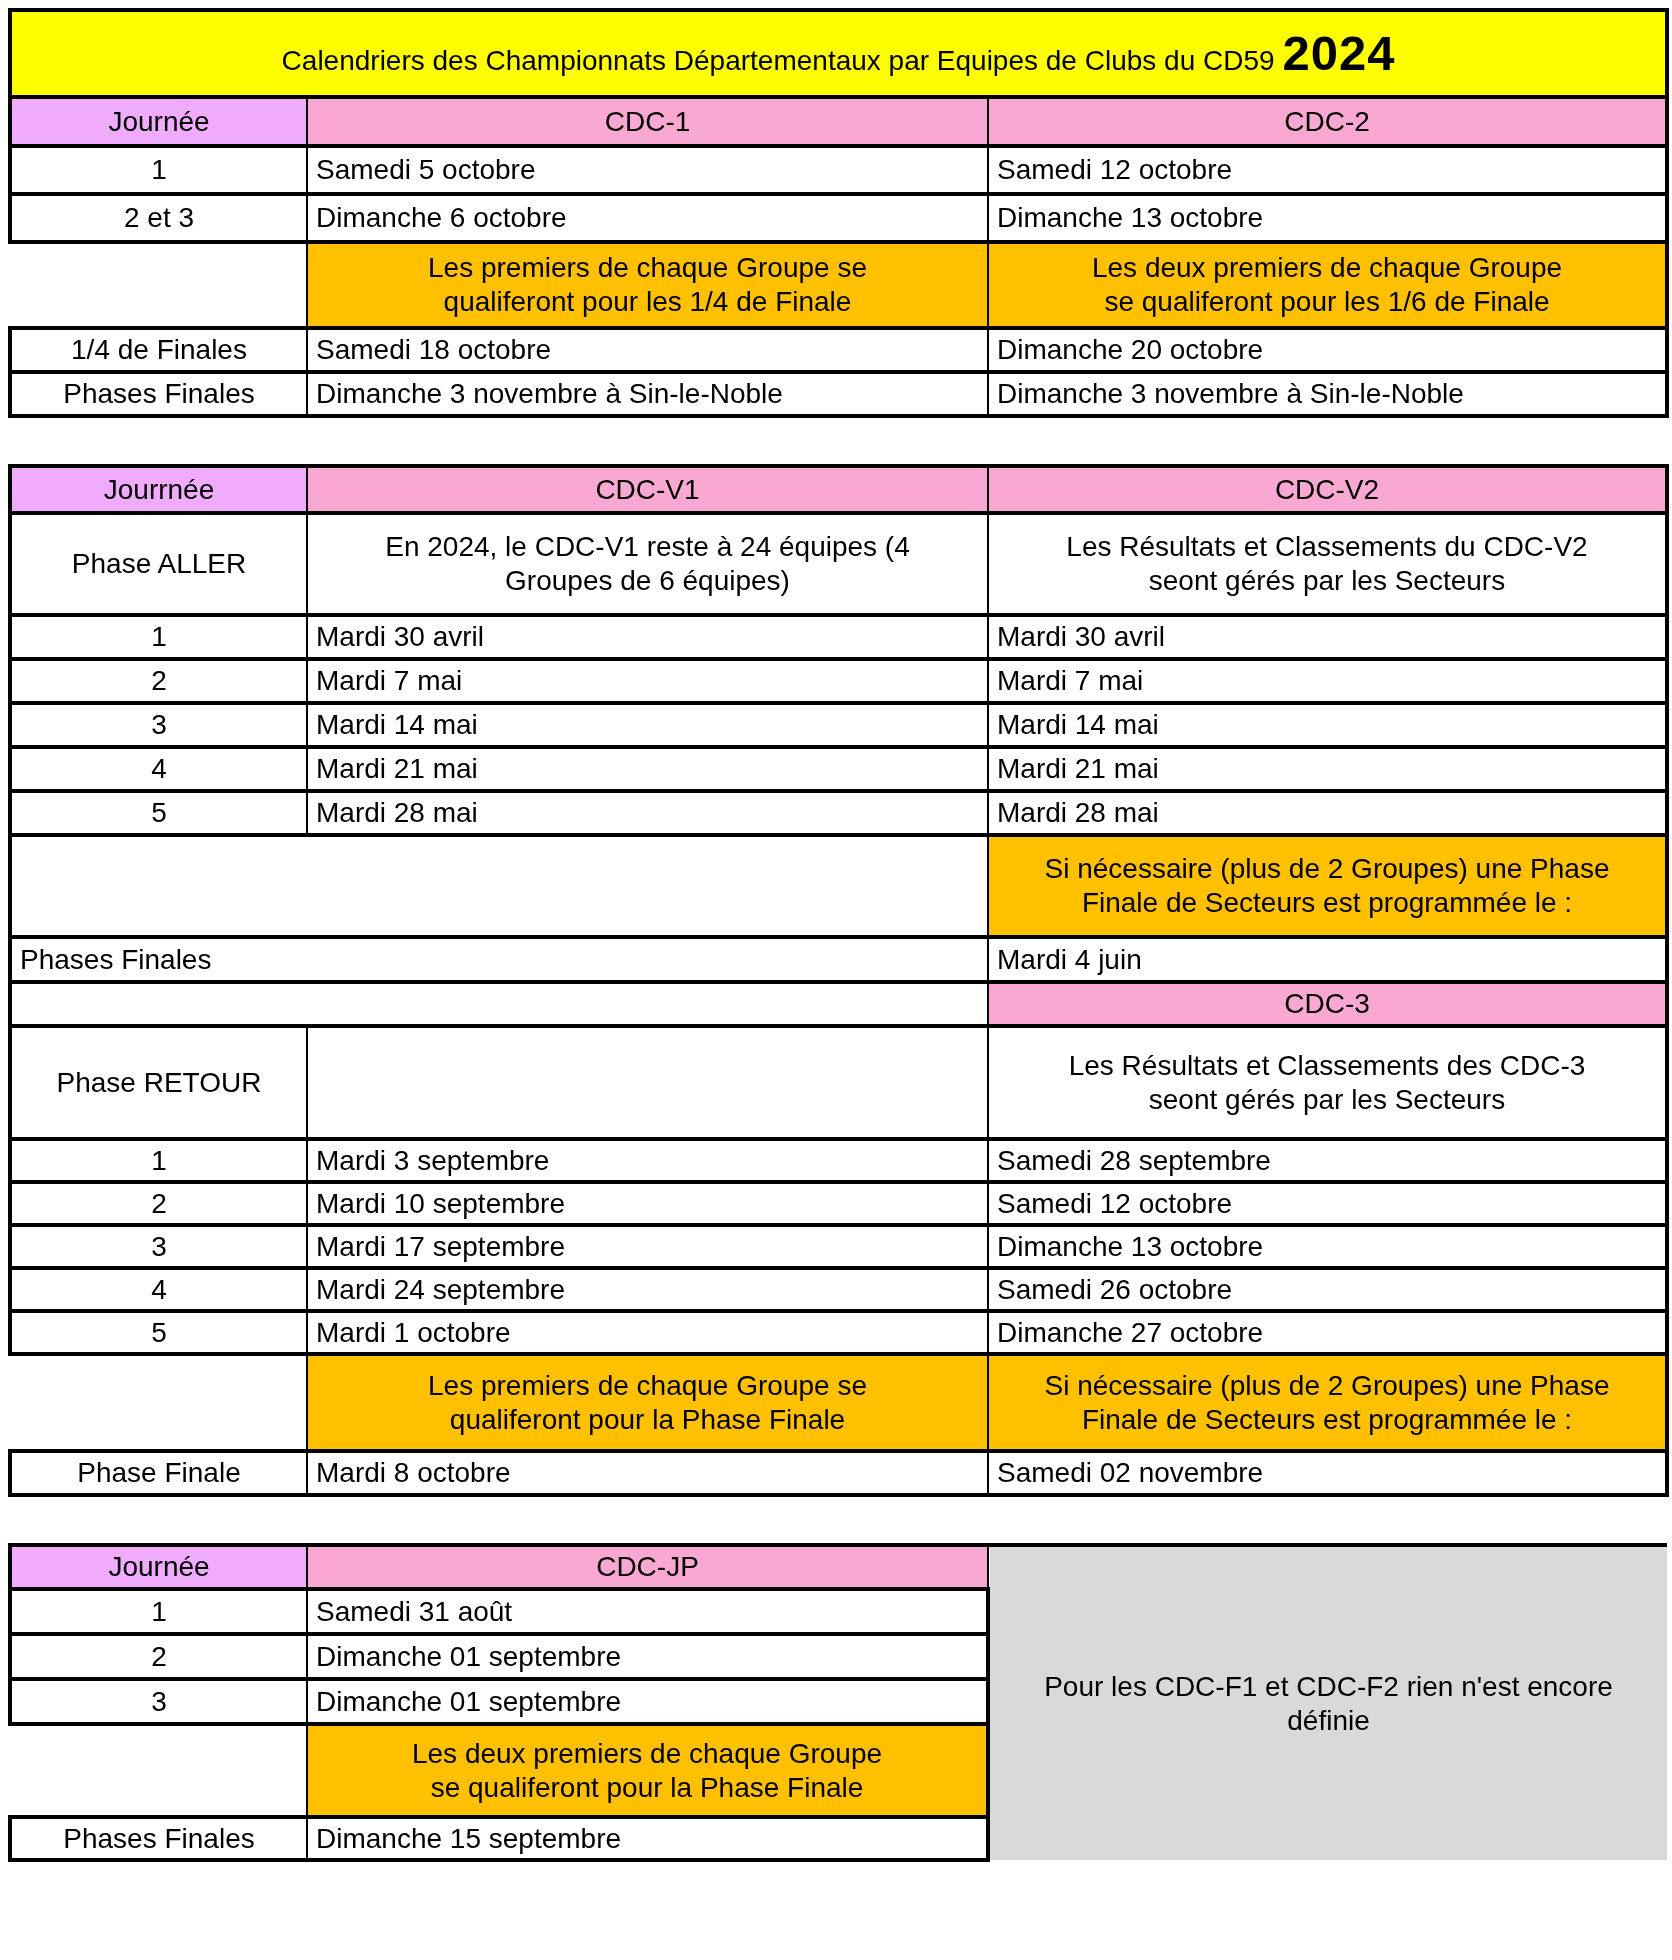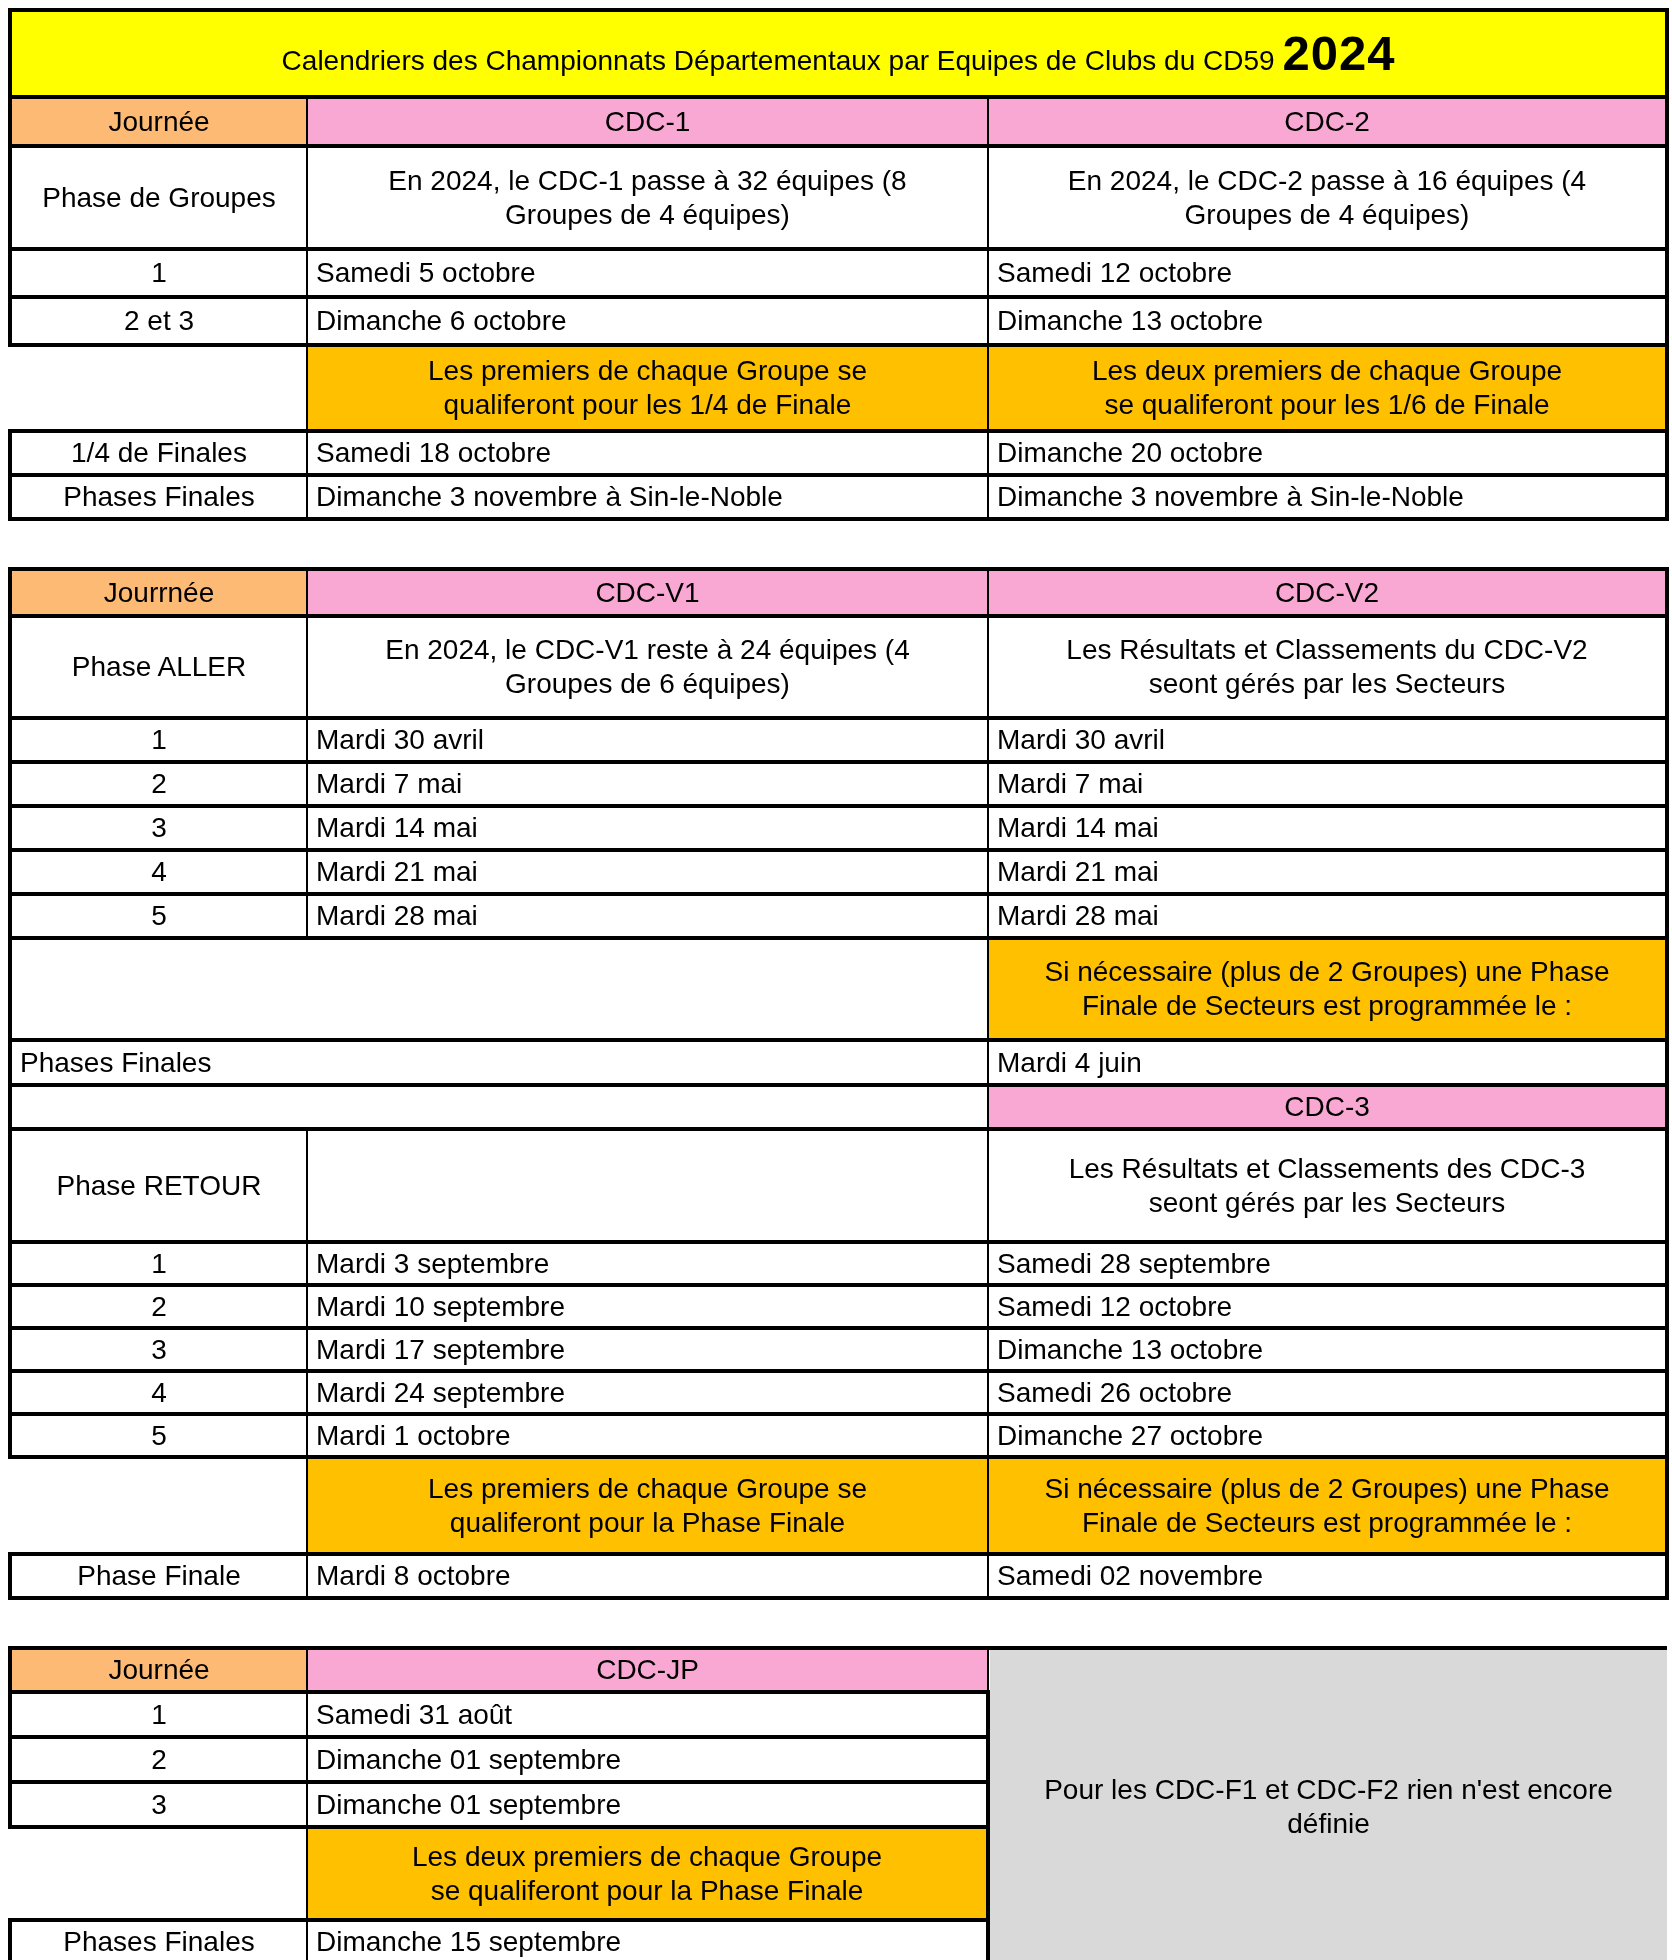--- a/index.html
+++ b/index.html
@@ -31,21 +31,21 @@
   .center { text-align:center; }
   .left   { text-align:left; padding-left:6px; }
 
   .title-cell {
     background:#FFFF00;
     text-align:center;
     font-size:30px;
   }
   .title-year { font-size:49px; font-weight:bold; letter-spacing:1px; }
 
-  .head-gray { background:#fdba74; text-align:center; }
+  .head-gray { background:#f0abfc; text-align:center; }
   .head-blue { background:#f9a8d4; text-align:center; }
 
   .orange { background:#FFC000; text-align:center; }
   .multi  { line-height:1.75; }
 
   td.ghost { border:0 none !important; background:#fff; }
 
   td.grayblock {
     border:0 none !important;
     border-top:4px solid #000 !important;
@@ -79,25 +79,20 @@
       <td colspan="3" class="title-cell">
         <span>Calendriers des Championnats Départementaux par Equipes de Clubs du CD59</span>
         <span class="title-year">2024</span>
       </td>
     </tr>
     <tr style="height:49px">
       <td class="head-gray">Journée</td>
       <td class="head-blue">CDC-1</td>
       <td class="head-blue">CDC-2</td>
     </tr>
-    <tr style="height:103px">
-      <td class="center">Phase de Groupes</td>
-      <td class="center multi"><span class="mw560">En 2024, le CDC-1 passe à 32 équipes (8 Groupes de 4 équipes)</span></td>
-      <td class="center multi"><span class="mw560">En 2024, le CDC-2 passe à 16 équipes (4 Groupes de 4 équipes)</span></td>
-    </tr>
     <tr style="height:48px">
       <td class="center">1</td>
       <td class="left">Samedi 5 octobre</td>
       <td class="left">Samedi 12 octobre</td>
     </tr>
     <tr style="height:48px">
       <td class="center">2 et 3</td>
       <td class="left">Dimanche 6 octobre</td>
       <td class="left">Dimanche 13 octobre</td>
     </tr>

